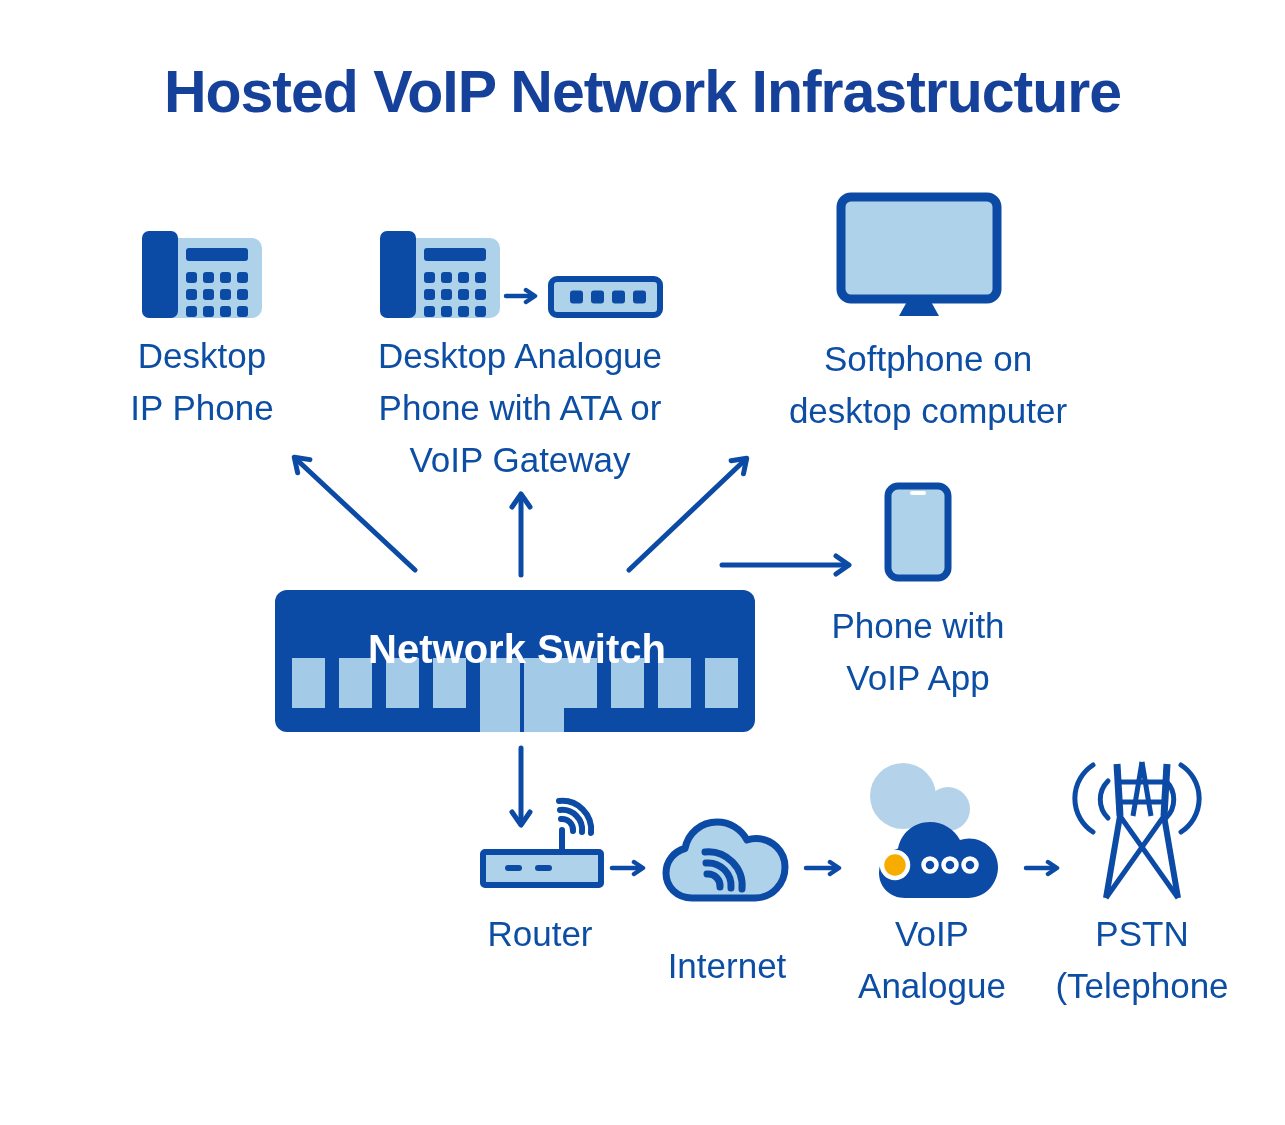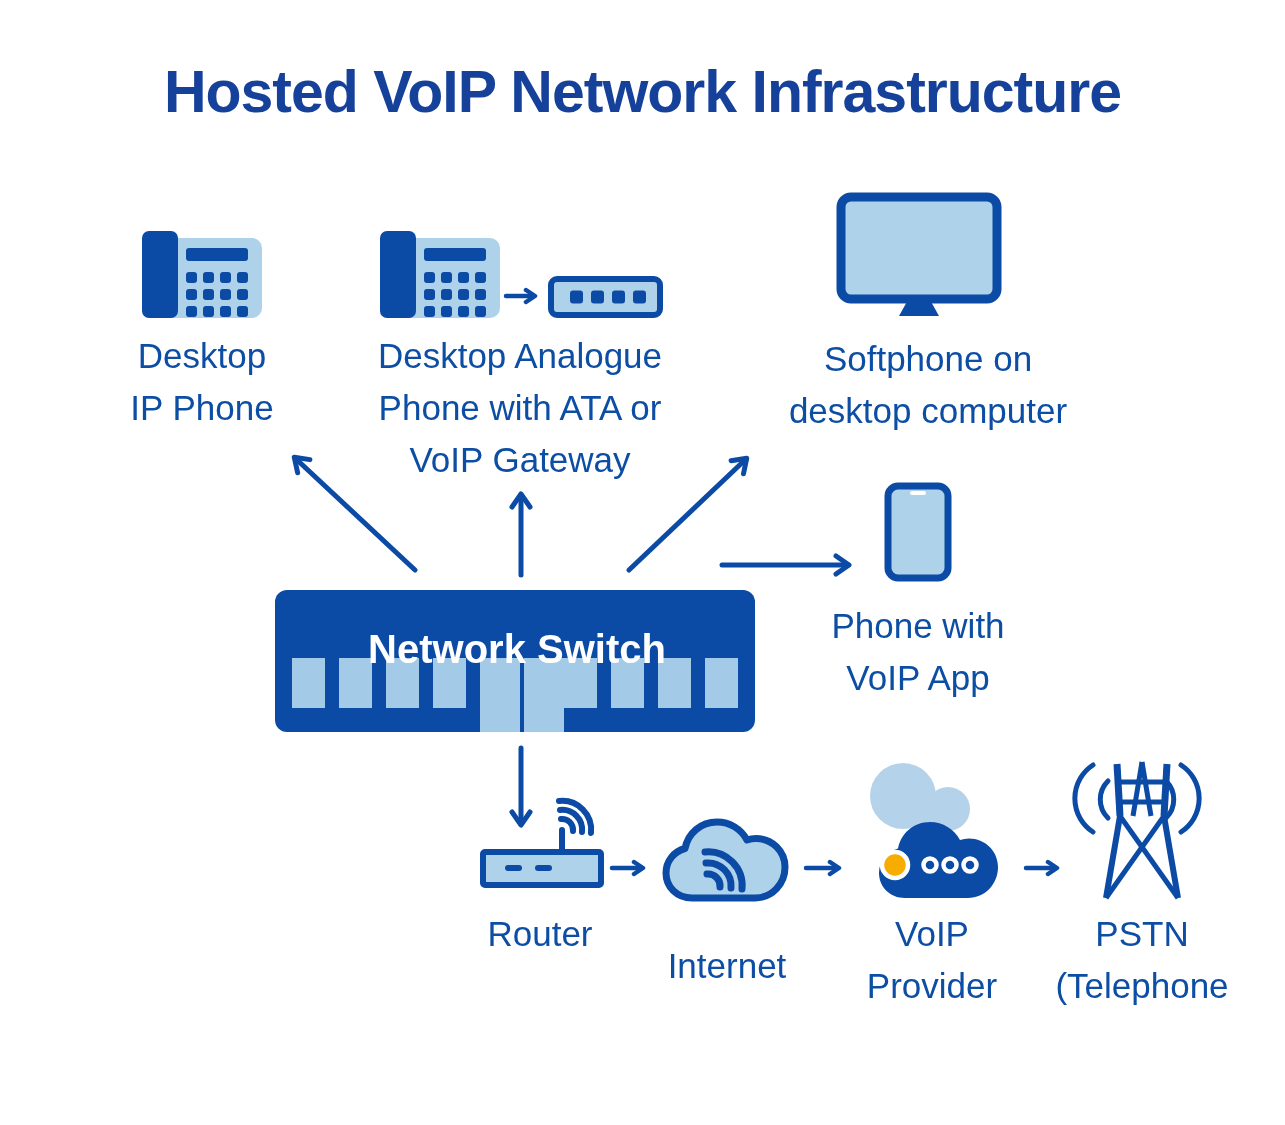--- a/index.html
+++ b/index.html
@@ -194,21 +194,21 @@
       <rect x="40" y="42" width="52" height="28" class="f-back"></rect>
     </g>
     <path d="M110,142 H47 C32,142 21,131 21,117 C21,105 29,95.5 40,92.5 C43,77 56,66 72,66 C85,66 96,73 102,84 C105,83 108,82.5 111,82.5 C127,82.5 140,95 140,111 C140,128 127,142 110,142 Z" class="f-dark"></path>
     <circle cx="37" cy="109" r="13" class="f-yellow s-white" stroke-width="4.5"></circle>
     <circle cx="72" cy="109" r="6.5" class="f-none s-white" stroke-width="4.5"></circle>
     <circle cx="92" cy="109" r="6.5" class="f-none s-white" stroke-width="4.5"></circle>
     <circle cx="112" cy="109" r="6.5" class="f-none s-white" stroke-width="4.5"></circle>
   </svg>
   <div class="node-label" style="left:812px;top:908px;width:240px">
     <div>VoIP</div>
-    <div>Provider</div>
+    <div>Analogue</div>
   </div>
 
   <svg class="abs" style="left:1063px;top:752px" width="140" height="152" viewBox="0 0 140 152">
     <path d="M30,13 A40 40 0 0 0 30,80" class="f-none s-dark rc" stroke-width="5"></path>
     <path d="M45,29 A26 26 0 0 0 45,66" class="f-none s-dark rc" stroke-width="5"></path>
     <path d="M118,13 A40 40 0 0 1 118,80" class="f-none s-dark rc" stroke-width="5"></path>
     <path d="M103,29 A26 26 0 0 1 103,66" class="f-none s-dark rc" stroke-width="5"></path>
     <line x1="54" y1="12" x2="57" y2="64" class="s-dark" stroke-width="7"></line>
     <line x1="104" y1="12" x2="101" y2="64" class="s-dark" stroke-width="7"></line>
     <line x1="55" y1="30" x2="103" y2="30" class="s-dark" stroke-width="5"></line>

